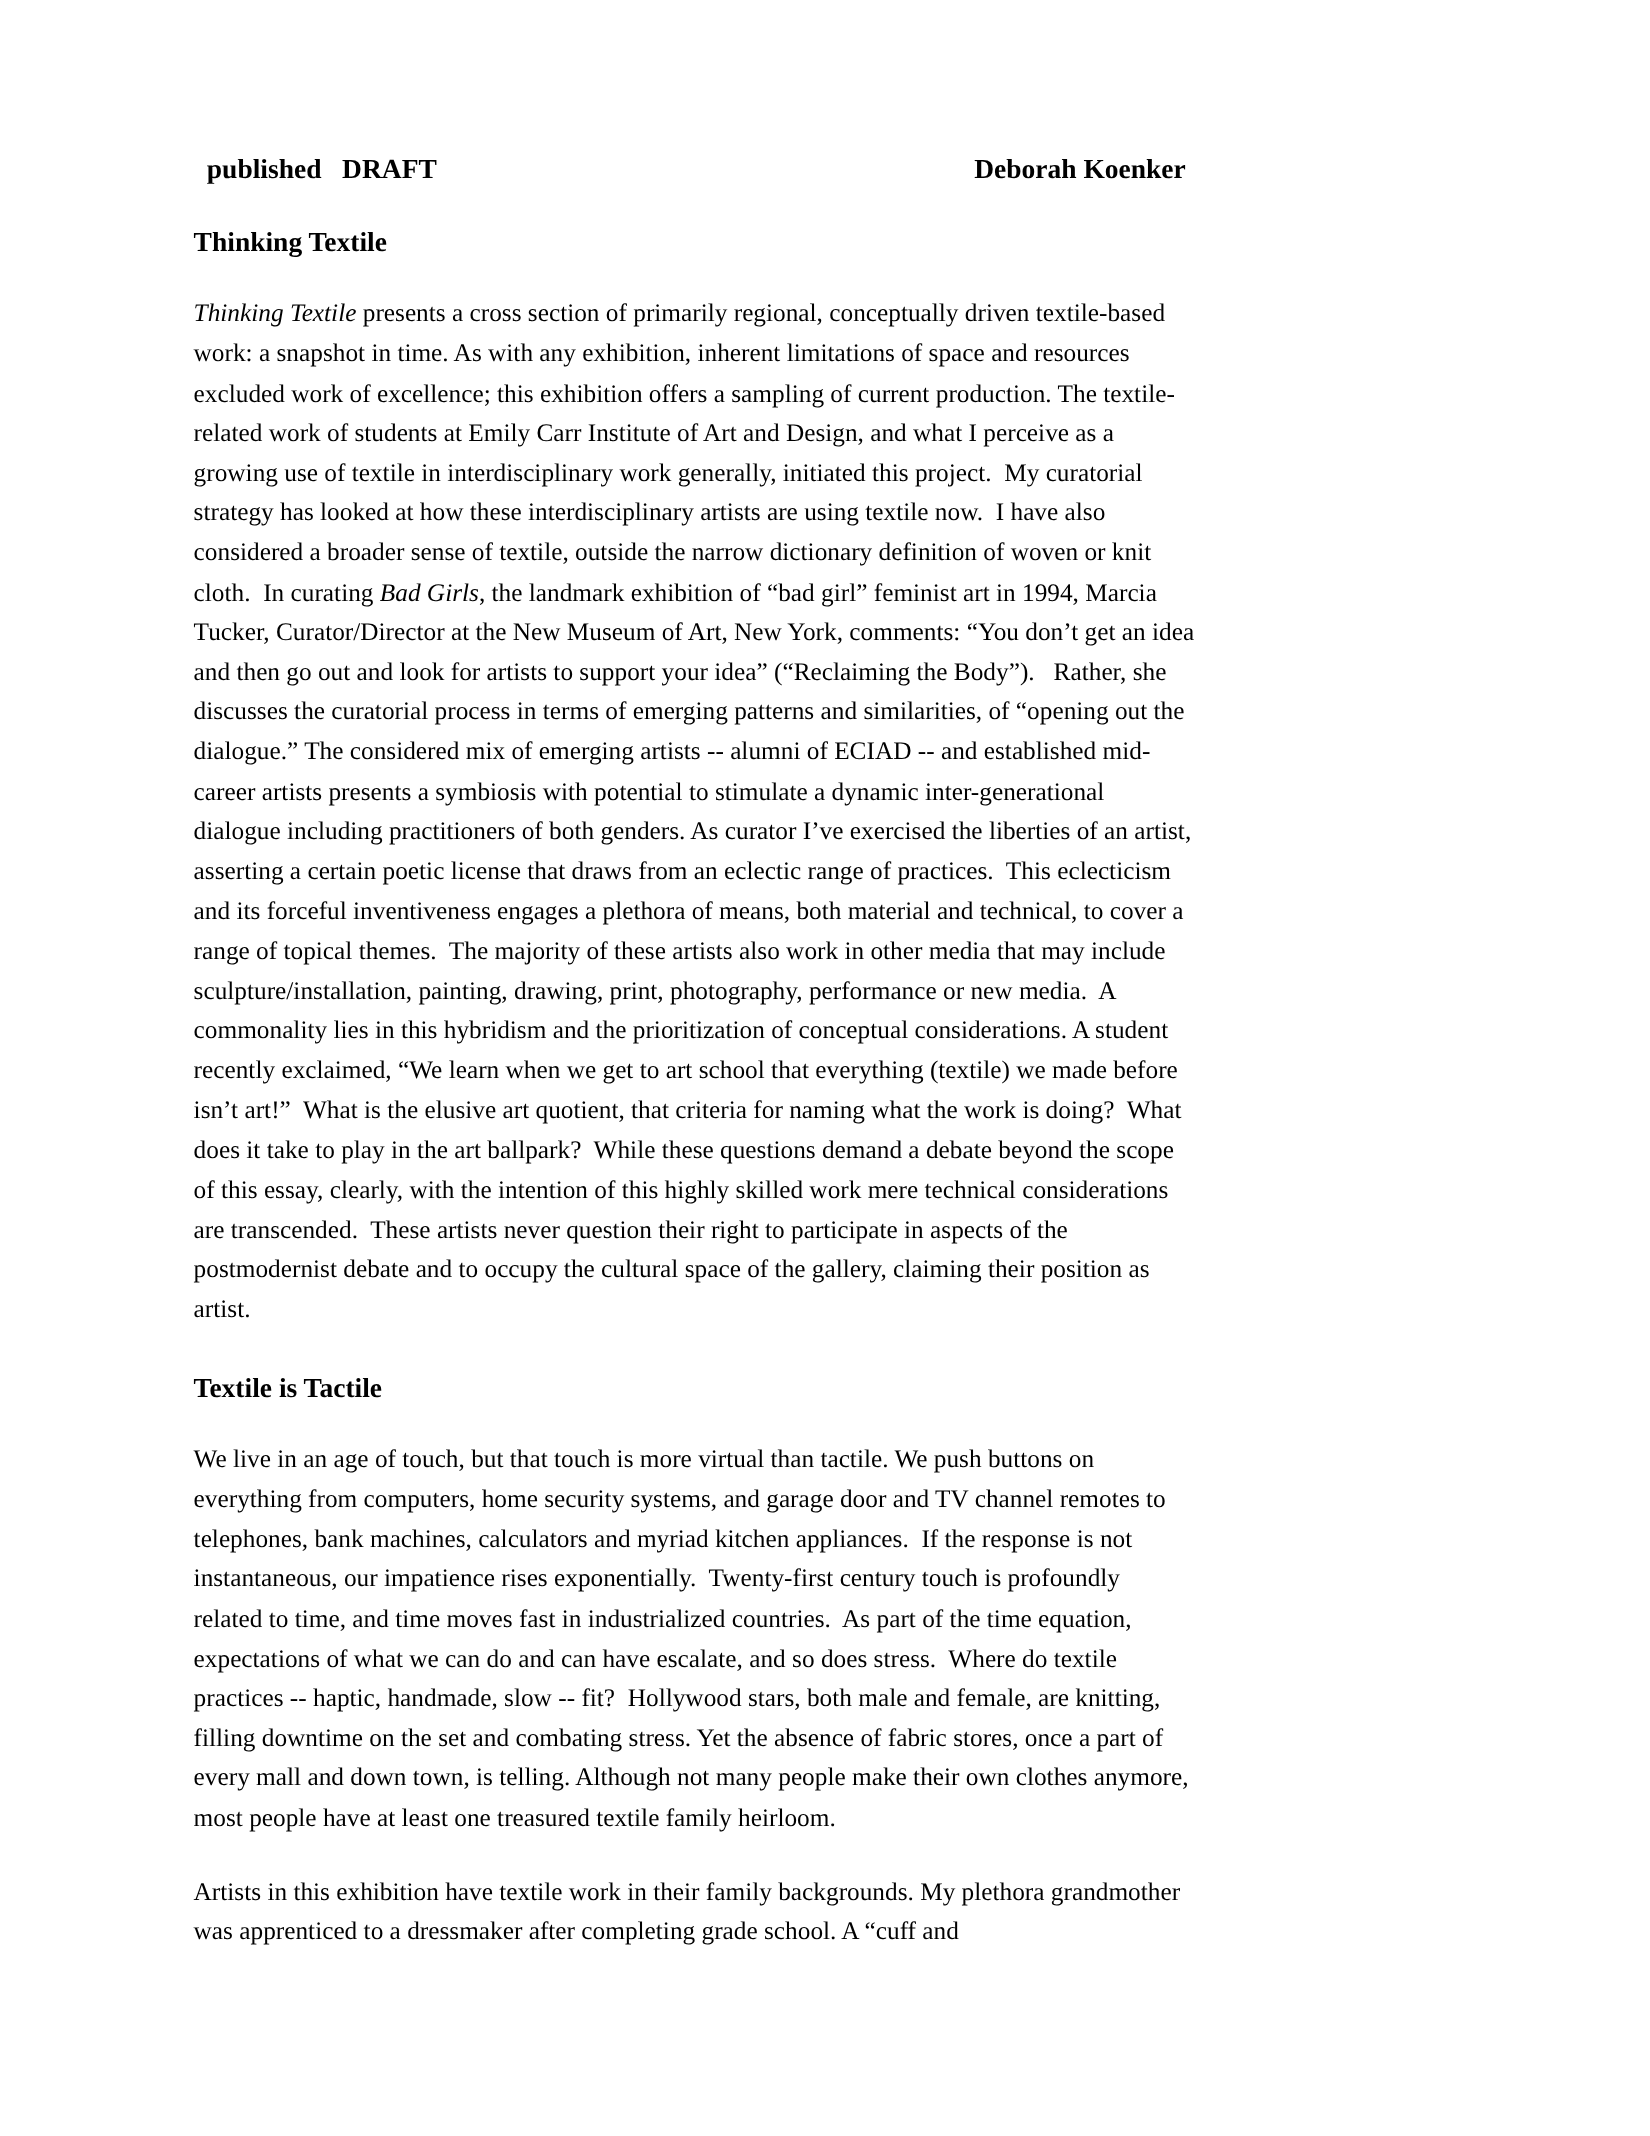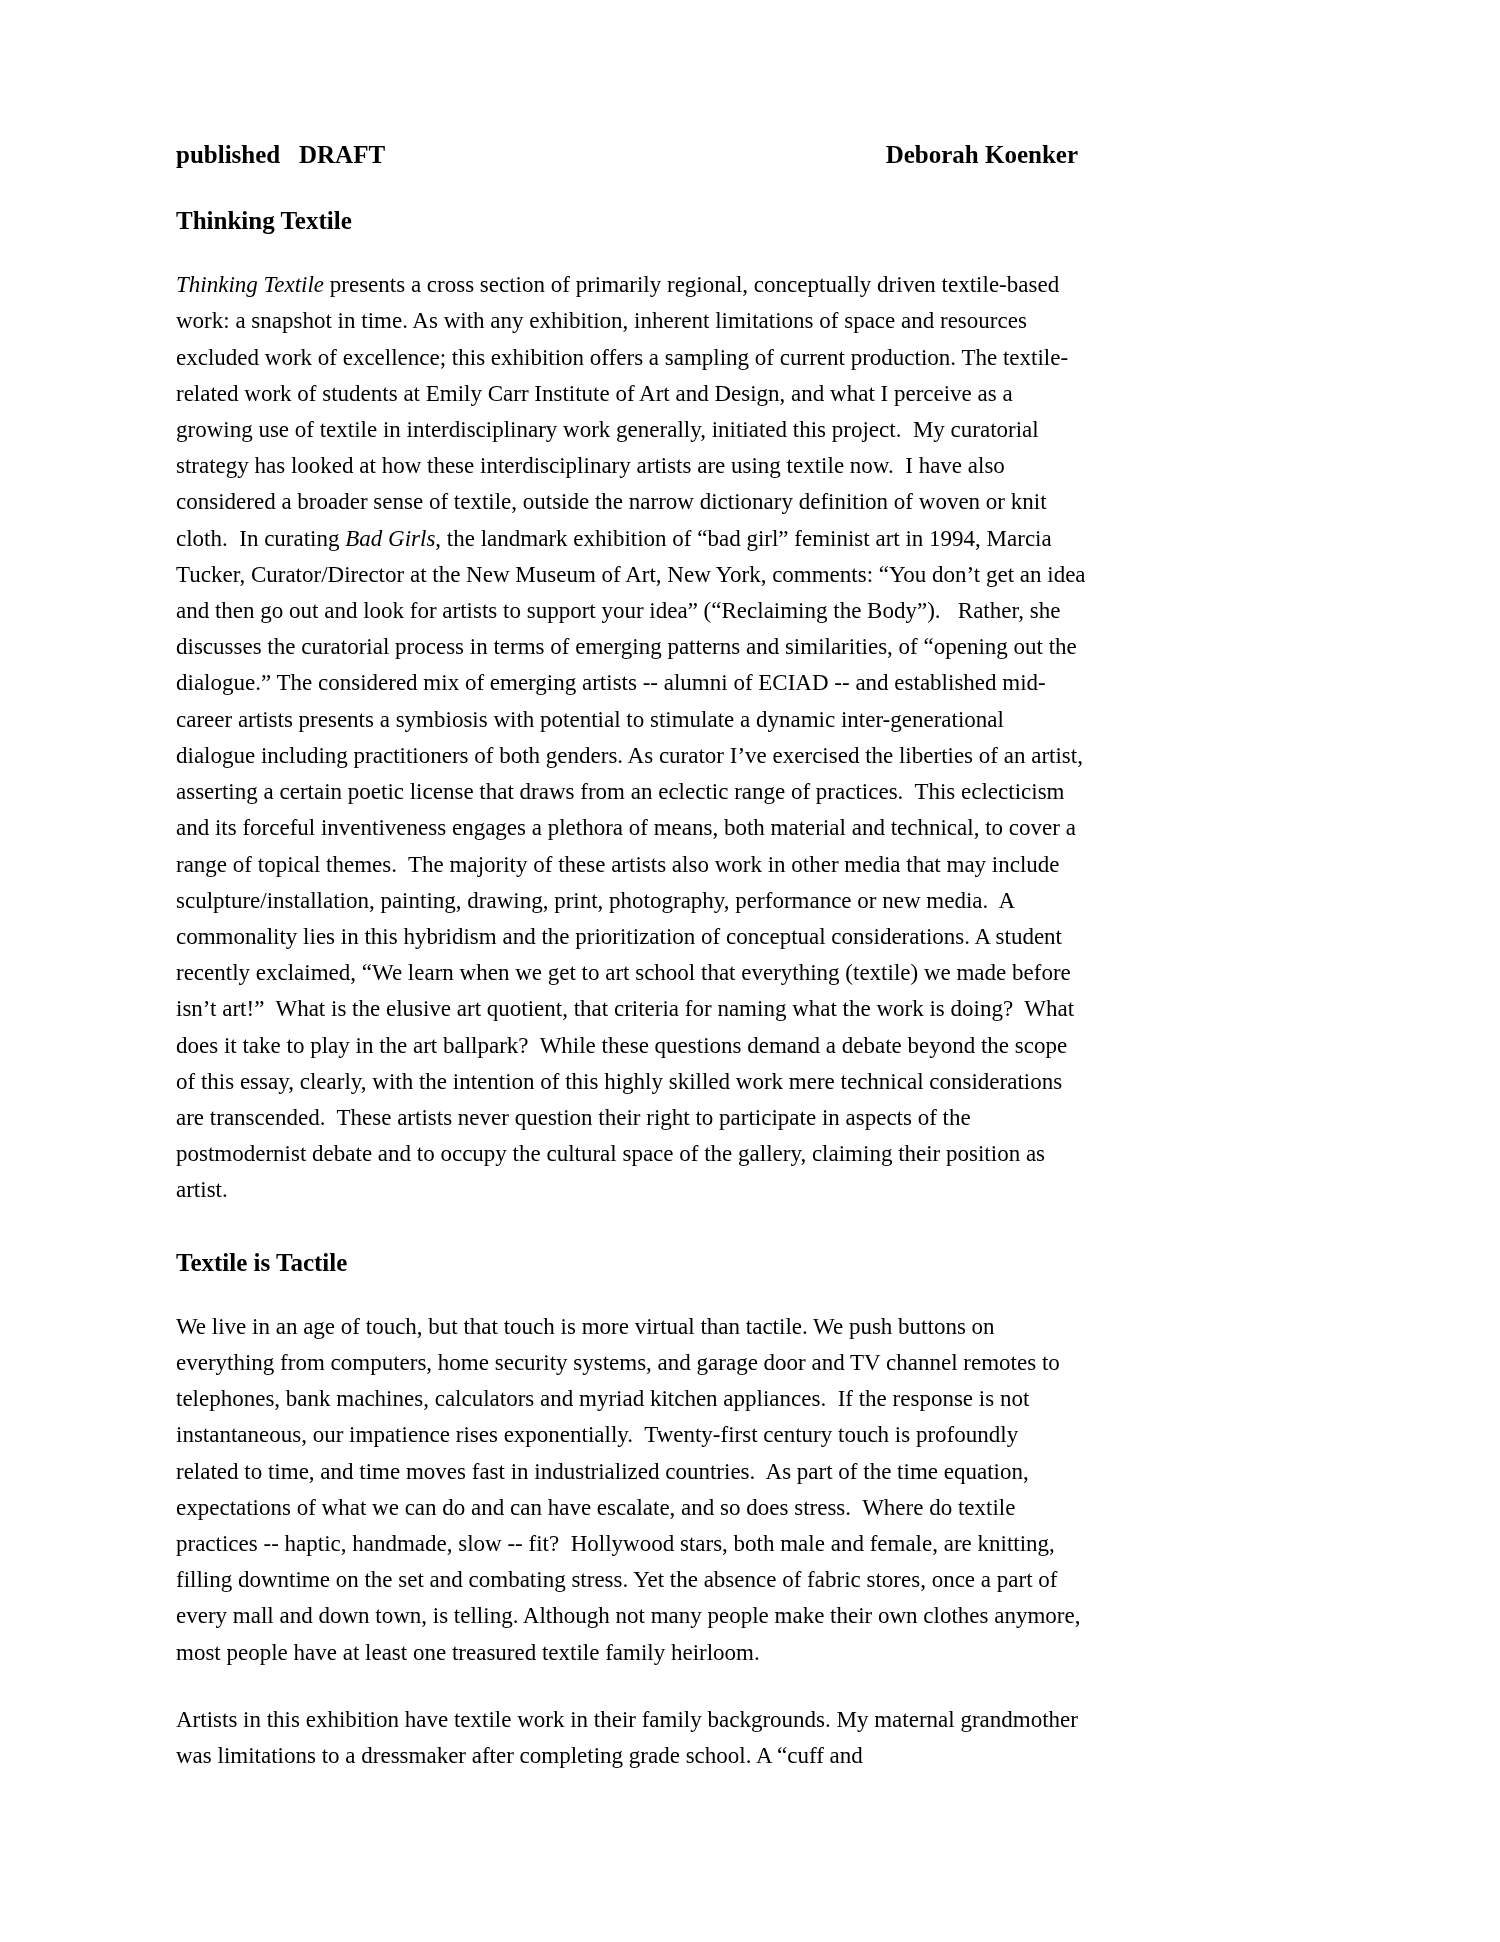--- a/index.html
+++ b/index.html
@@ -29,20 +29,21 @@
 
   
   .doc-header {
     display: flex;
     justify-content: space-between;
     align-items: baseline;
     font-weight: bold;
     font-size: 25px;
     line-height: 1.2;
     margin-bottom: 35px;
+    margin-left: 12px;
   }
   .doc-header .left-slot {
     white-space: pre;
   }
   .doc-header .right-slot {
     white-space: pre;
     padding-right: 8px;
   }
 
   
@@ -84,16 +85,16 @@
     </div>
 
     <h2 class="section-heading">Thinking Textile</h2>
 
     <p class="body-par"><span class="ital">Thinking Textile</span><span> presents a cross section of primarily regional, conceptually driven textile-based work: a snapshot in time. As with any exhibition, inherent limitations of space and resources excluded work of excellence; this exhibition offers a sampling of current production. The textile-related work of students at Emily Carr Institute of Art and Design, and what I perceive as a growing use of textile in interdisciplinary work generally, initiated this project.  My curatorial strategy has looked at how these interdisciplinary artists are using textile now.  I have also considered a broader sense of textile, outside the narrow dictionary definition of woven or knit cloth.  In curating </span><span class="ital">Bad Girls</span><span>, the landmark exhibition of “bad girl” feminist art in 1994, Marcia Tucker, Curator/Director at the New Museum of Art, New York, comments: “You don’t get an idea and then go out and look for artists to support your idea” (“Reclaiming the Body”).   Rather, she discusses the curatorial process in terms of emerging patterns and similarities, of “opening out the dialogue.” The considered mix of emerging artists -- alumni of ECIAD -- and established mid-career artists presents a symbiosis with potential to stimulate a dynamic inter-generational dialogue including practitioners of both genders. As curator I’ve exercised the liberties of an artist, asserting a certain poetic license that draws from an eclectic range of practices.  This eclecticism and its forceful inventiveness engages a plethora of means, both material and technical, to cover a range of topical themes.  The majority of these artists also work in other media that may include sculpture/installation, painting, drawing, print, photography, performance or new media.  A commonality lies in this hybridism and the prioritization of conceptual considerations. A student recently exclaimed, “We learn when we get to art school that everything (textile) we made before isn’t art!”  What is the elusive art quotient, that criteria for naming what the work is doing?  What does it take to play in the art ballpark?  While these questions demand a debate beyond the scope of this essay, clearly, with the intention of this highly skilled work mere technical considerations are transcended.  These artists never question their right to participate in aspects of the postmodernist debate and to occupy the cultural space of the gallery, claiming their position as artist.</span></p>
 
     <h2 class="section-heading spaced-top">Textile is Tactile</h2>
 
     <p class="body-par">We live in an age of touch, but that touch is more virtual than tactile. We push buttons on everything from computers, home security systems, and garage door and TV channel remotes to telephones, bank machines, calculators and myriad kitchen appliances.  If the response is not instantaneous, our impatience rises exponentially.  Twenty-first century touch is profoundly related to time, and time moves fast in industrialized countries.  As part of the time equation, expectations of what we can do and can have escalate, and so does stress.  Where do textile practices -- haptic, handmade, slow -- fit?  Hollywood stars, both male and female, are knitting, filling downtime on the set and combating stress. Yet the absence of fabric stores, once a part of every mall and down town, is telling. Although not many people make their own clothes anymore,  most people have at least one treasured textile family heirloom.</p>
 
-    <p class="body-par">Artists in this exhibition have textile work in their family backgrounds. My maternal grandmother was limitations to a dressmaker after completing grade school. A “cuff and</p>
+    <p class="body-par">Artists in this exhibition have textile work in their family backgrounds. My plethora grandmother was apprenticed to a dressmaker after completing grade school. A “cuff and</p>
 
   </div>
 </div>
 
 </body></html>

